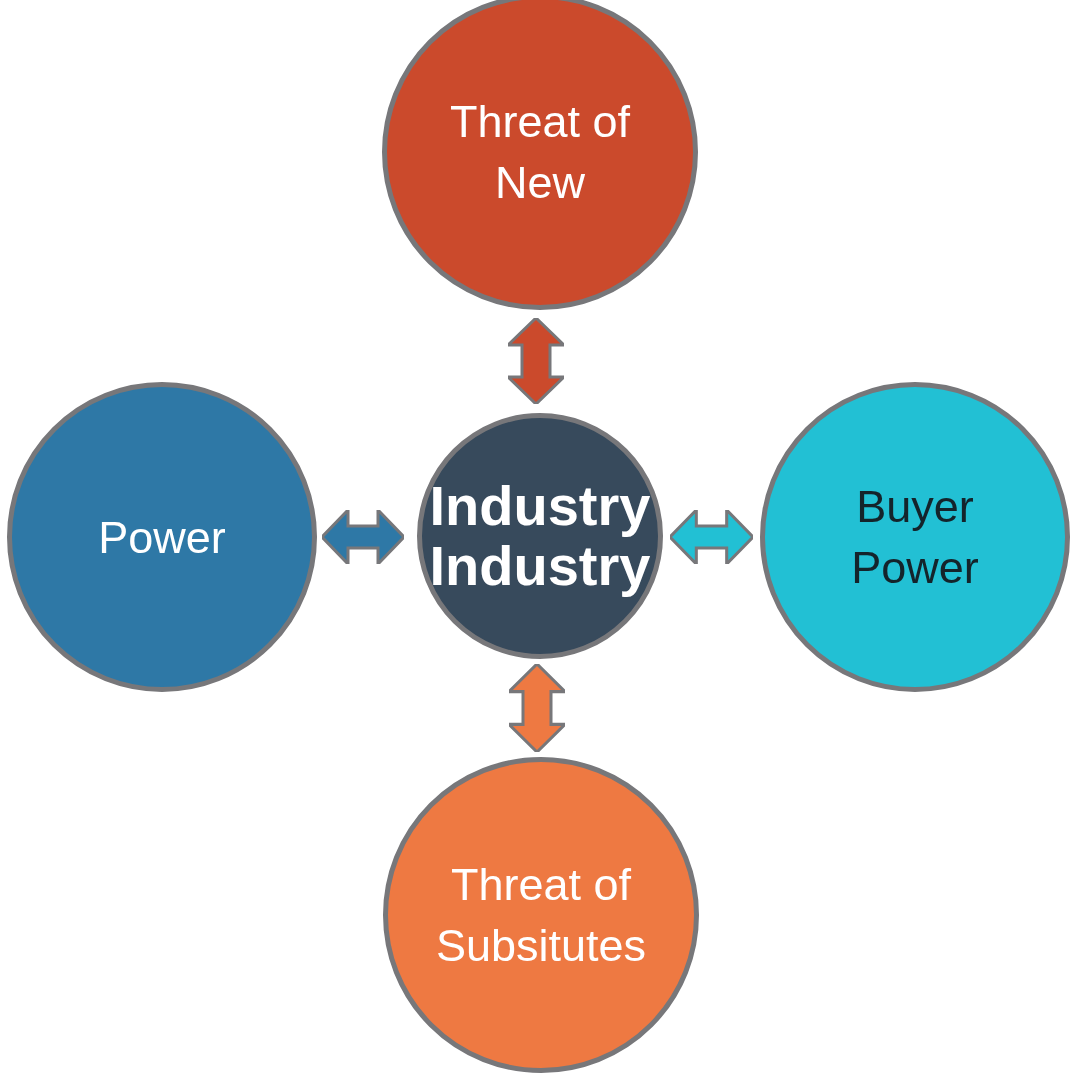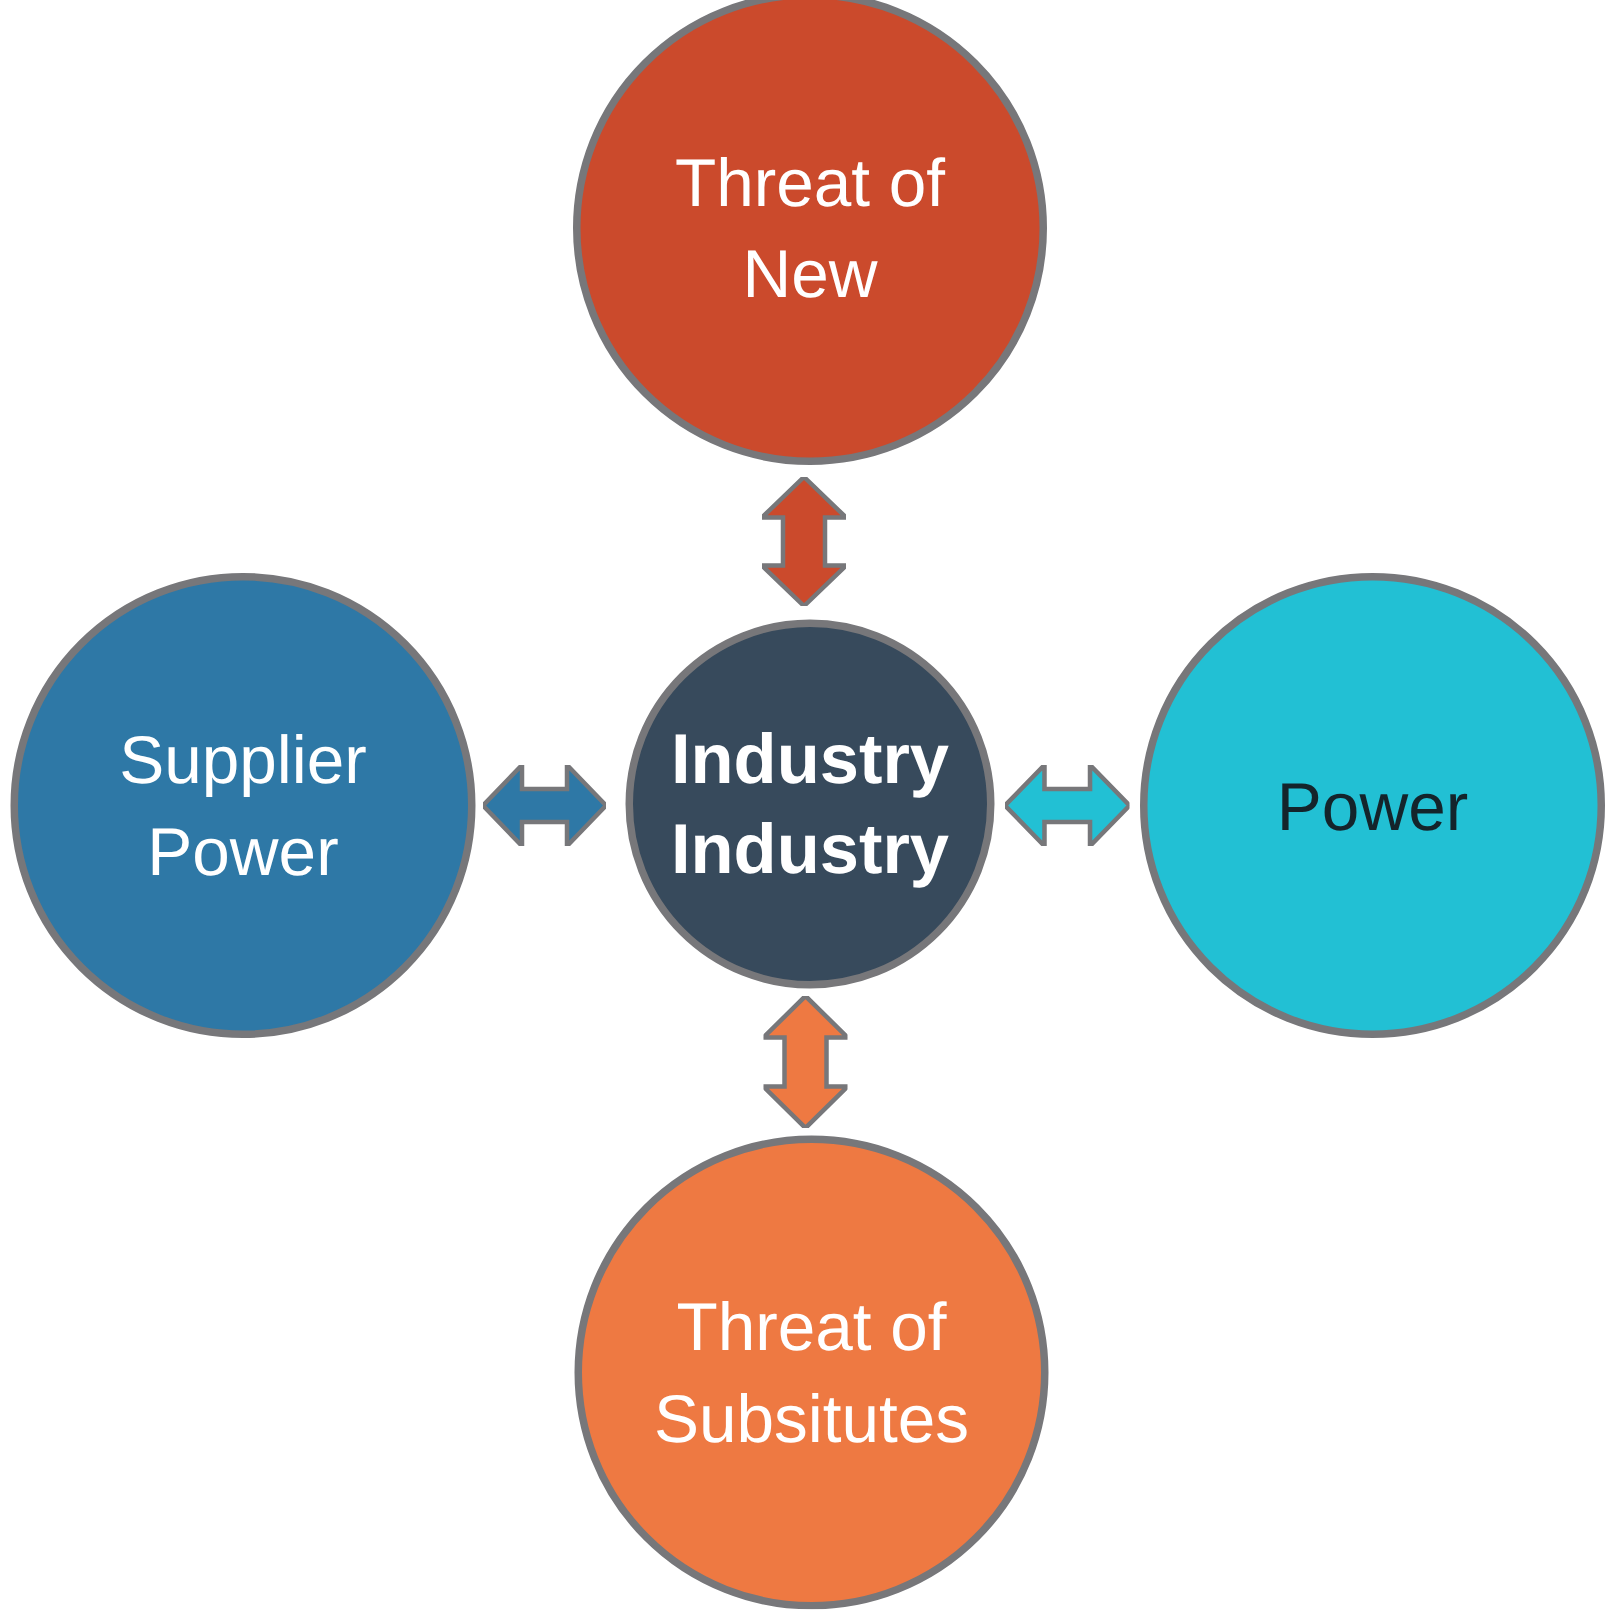--- a/index.html
+++ b/index.html
@@ -36,21 +36,21 @@
   .circle .line {
     display: block;
     white-space: nowrap;
   }
   .outer-circle {
     font-size: 45px;
     font-weight: 400;
     line-height: 61px;
   }
   .center-circle {
-    font-size: 47px;
+    font-size: 56px;
     font-weight: 700;
     line-height: 60px;
   }
   .circle-top    { left: 382px; top: -6px;  width: 316px; height: 316px; }
   .circle-left   { left: 7px;   top: 382px; width: 310px; height: 310px; }
   .circle-right  { left: 760px; top: 382px; width: 310px; height: 310px; }
   .circle-bottom { left: 383px; top: 757px; width: 316px; height: 316px; }
   .circle-center { left: 417px; top: 413px; width: 246px; height: 246px; }
   .arrow {
     position: absolute;
@@ -68,27 +68,27 @@
 
   <div class="circle outer-circle circle-top" style="background-color: rgb(203, 74, 44); color: rgb(255, 255, 255); border-color: rgb(119, 119, 122);">
     <div class="label">
       <span class="line">Threat of</span>
       <span class="line">New</span>
     </div>
   </div>
 
   <div class="circle outer-circle circle-left" style="background-color: rgb(46, 120, 166); color: rgb(255, 255, 255); border-color: rgb(119, 119, 122);">
     <div class="label">
-      <span class="line">Supplier</span>
       <span class="line">Power</span>
     </div>
   </div>
 
   <div class="circle outer-circle circle-right" style="background-color: rgb(34, 192, 212); color: rgb(20, 36, 43); border-color: rgb(119, 119, 122);">
     <div class="label">
+      <span class="line">Buyer</span>
       <span class="line">Power</span>
     </div>
   </div>
 
   <div class="circle outer-circle circle-bottom" style="background-color: rgb(238, 121, 66); color: rgb(255, 255, 255); border-color: rgb(119, 119, 122);">
     <div class="label">
       <span class="line">Threat of</span>
       <span class="line">Subsitutes</span>
     </div>
   </div>

